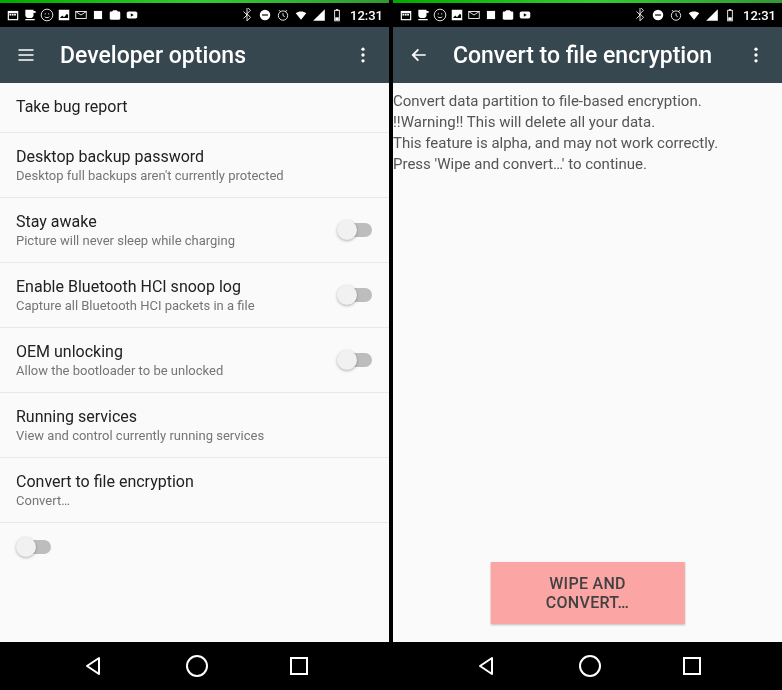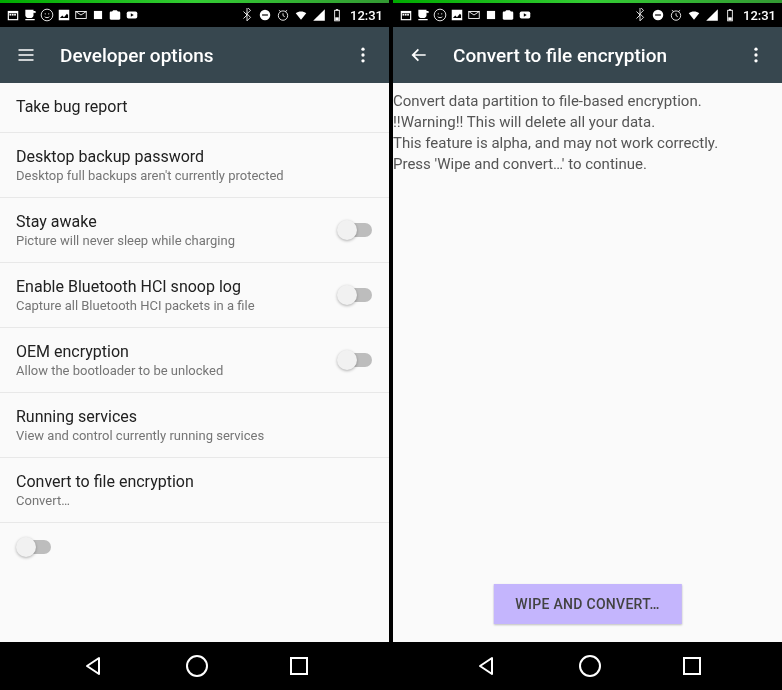--- a/index.html
+++ b/index.html
@@ -48,21 +48,21 @@
     .app-bar {
       height: 56px;
       background: #37474f;
       color: #fff;
       display: flex;
       align-items: center;
       padding: 0 16px;
       gap: 24px;
     }
     .app-bar .title {
-      font-size: 19px;
+      font-size: 23px;
       font-weight: 500;
       flex: 1;
     }
     .app-bar svg { fill: #fff; }
     .master-switch {
       height: 48px;
       background: #263238;
       color: #fff;
       display: flex;
       align-items: center;
@@ -134,24 +134,24 @@
     .warning-text {
       font-size: 15px;
       color: #555;
       line-height: 1.4;
     }
     .wipe-button {
       position: absolute;
       bottom: 18px;
       left: 50%;
       transform: translateX(-50%);
-      background: #c4b5fd;
+      background: #fca5a5;
       border: none;
       padding: 12px 22px;
-      font-size: 14px;
+      font-size: 16px;
       font-weight: 500;
       color: #424242;
       letter-spacing: 0.3px;
       font-family: inherit;
       box-shadow: 0 1px 2px rgba(0,0,0,0.25);
       margin-top: 38px;
     }
     .nav-bar {
       height: 48px;
       background: #000;
@@ -273,21 +273,21 @@
         <div class="primary">Enable Bluetooth HCI snoop log</div>
         <div class="secondary">Capture all Bluetooth HCI packets in a file</div>
       </div>
       <div class="toggle">
           <div class="track"></div>
           <div class="thumb"></div>
         </div>
     </div>
     <div class="list-item">
       <div class="text">
-        <div class="primary">OEM encryption</div>
+        <div class="primary">OEM unlocking</div>
         <div class="secondary">Allow the bootloader to be unlocked</div>
       </div>
       <div class="toggle">
           <div class="track"></div>
           <div class="thumb"></div>
         </div>
     </div>
     <div class="list-item">
       <div class="text">
         <div class="primary">Running services</div>

